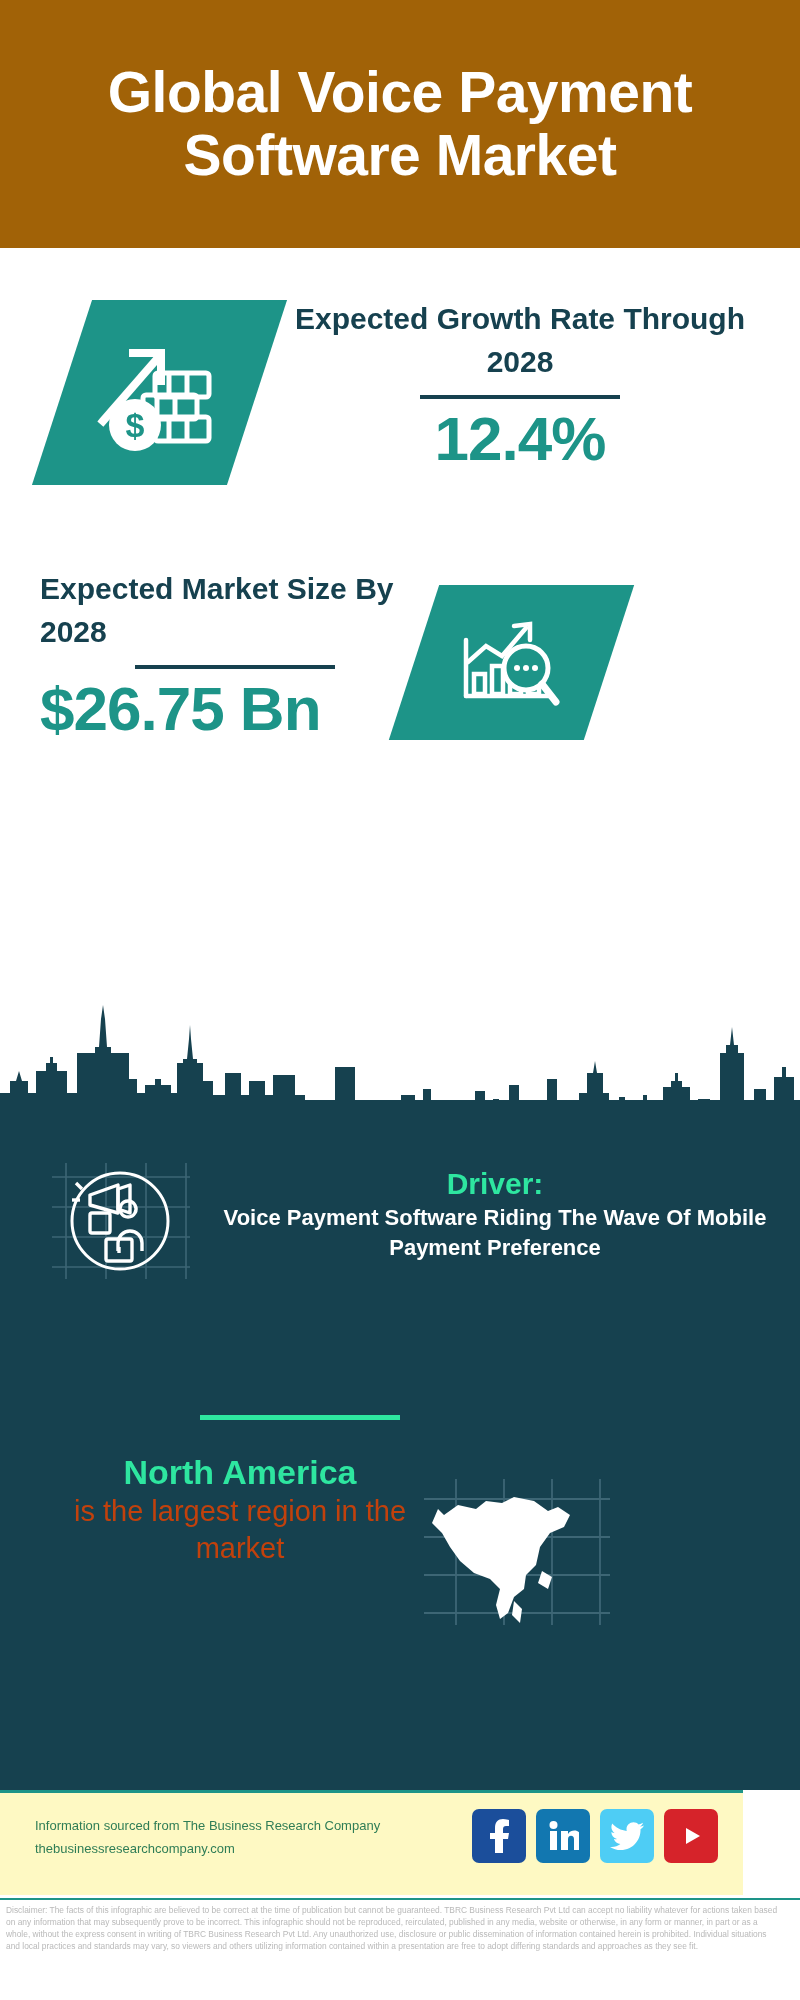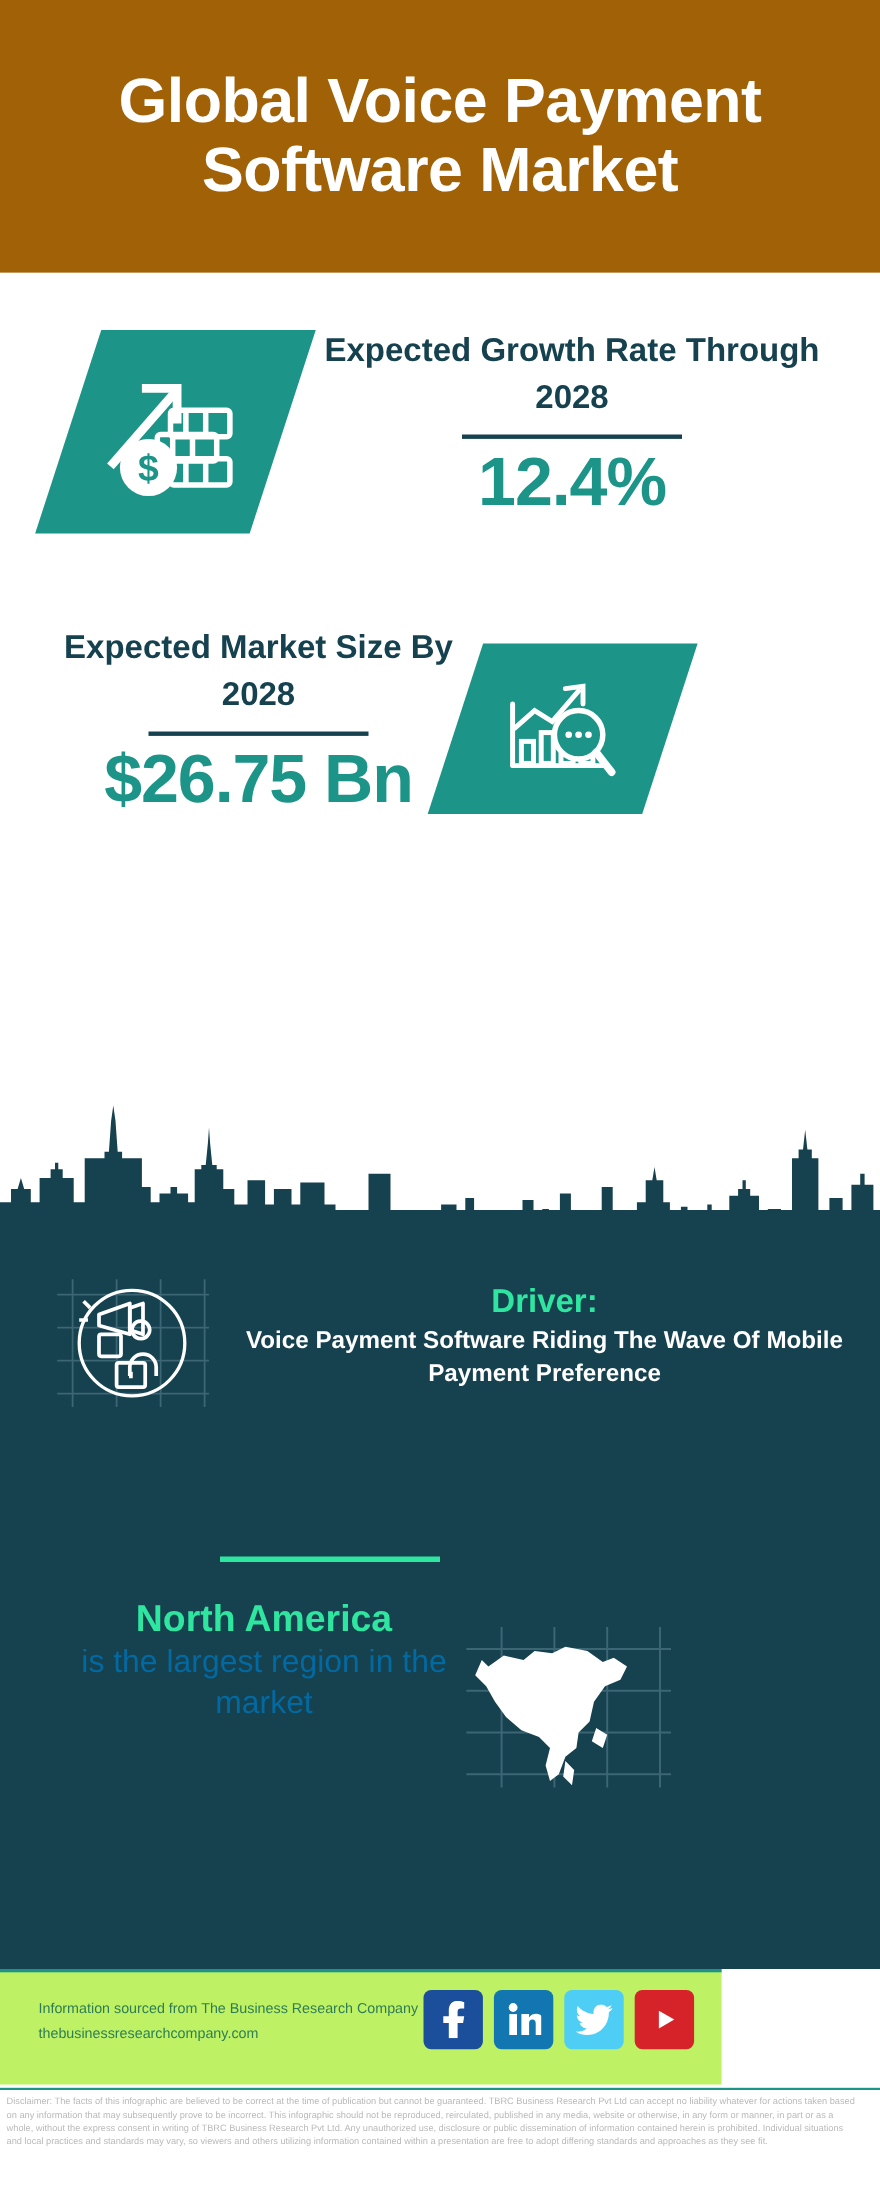--- a/index.html
+++ b/index.html
@@ -70,21 +70,21 @@
   .stat-value {
     color:#1d9488;
     font-size:62px;
     font-weight:bold;
     line-height:1.1;
     letter-spacing:-1px;
   }
 
   .size-text {
     position:absolute; left:40px; top:568px; width:390px;
-    text-align:center;
+    text-align:left;
   }
 
   
   .skyline {
     position:absolute; left:0; top:975px; width:800px; height:145px;
   }
   .skyline svg { display:block; width:800px; height:145px; }
   .lower-dark {
     position:absolute; left:0; top:1100px; width:800px; height:690px;
     background:#16414f;
@@ -122,33 +122,33 @@
     position:absolute; left:40px; top:1452px; width:400px;
     text-align:center;
   }
   .region-name {
     color:#2ee6a0;
     font-size:34px;
     font-weight:bold;
     line-height:1.2;
   }
   .region-sub {
-    color:#0369a1;
+    color:#c2410c;
     font-size:29px;
     font-weight:normal;
     line-height:1.3;
   }
   .map-box {
     position:absolute; left:418px; top:1475px; width:195px; height:155px;
   }
 
   
   .footer {
-    position:absolute; left:0; top:1790px; width:656px; height:105px;
-    background:#bef264;
+    position:absolute; left:0; top:1790px; width:743px; height:105px;
+    background:#fef9c3;
     border-top:3px solid #1d9488;
   }
   .footer-text {
     position:absolute; left:35px; top:22px; width:440px;
   }
   .footer-line {
     color:#2f7d56;
     font-size:13px;
     line-height:1.75;
   }

